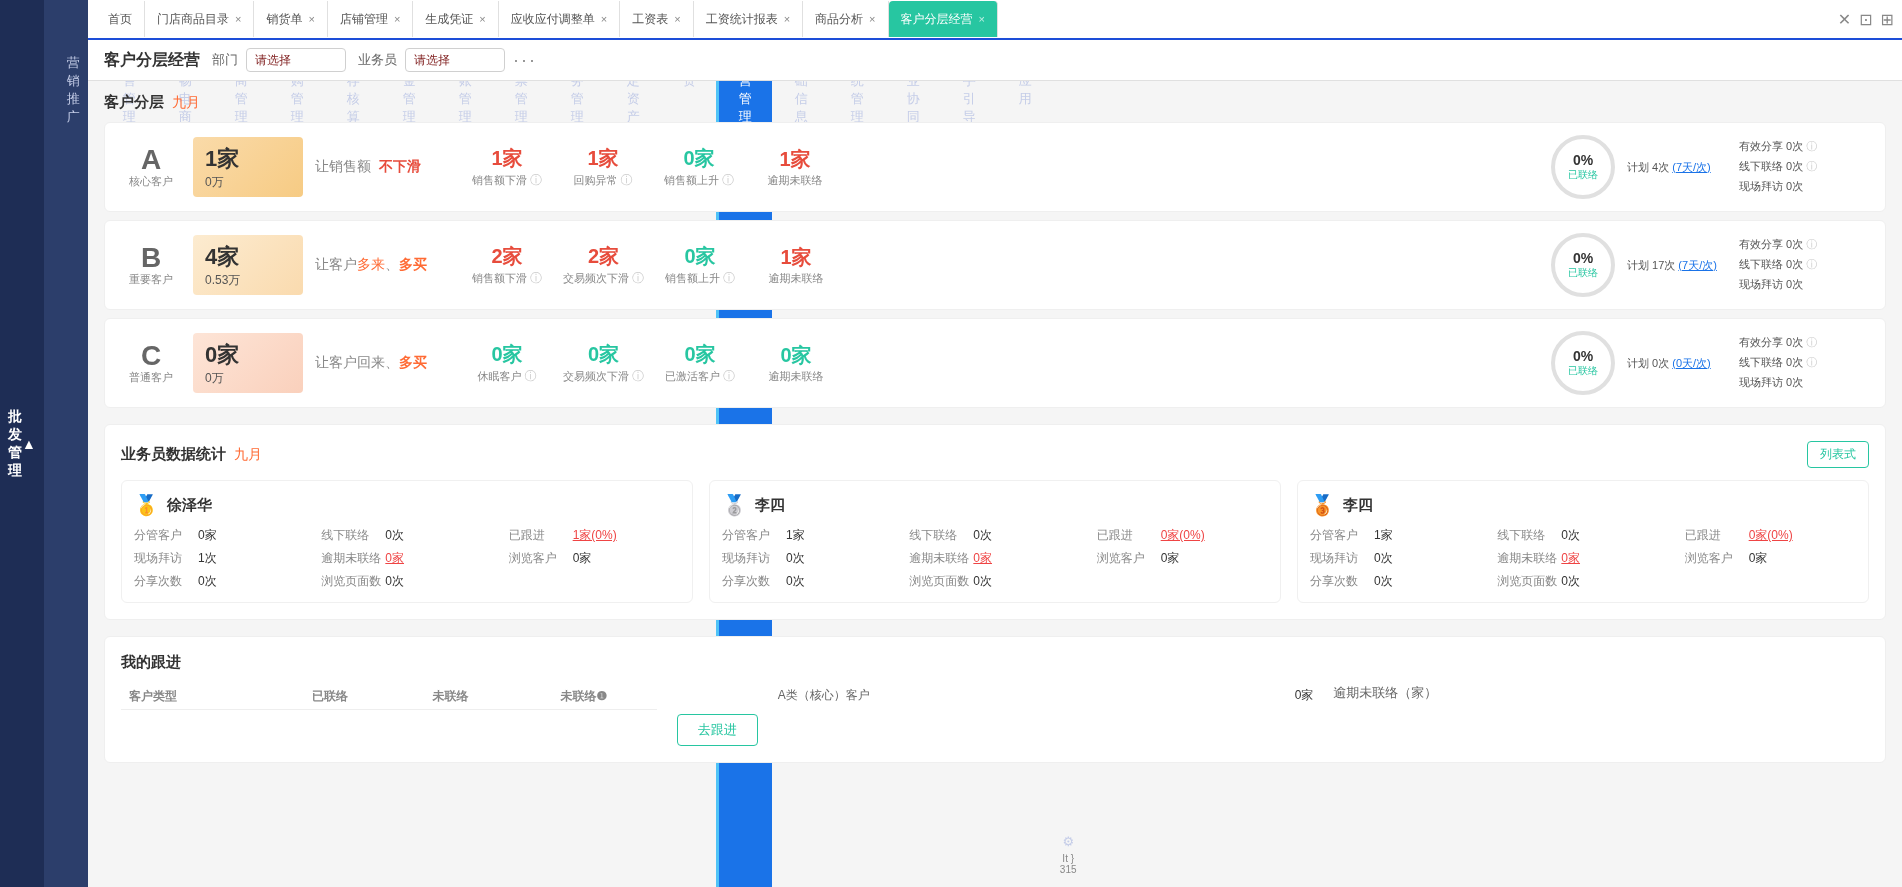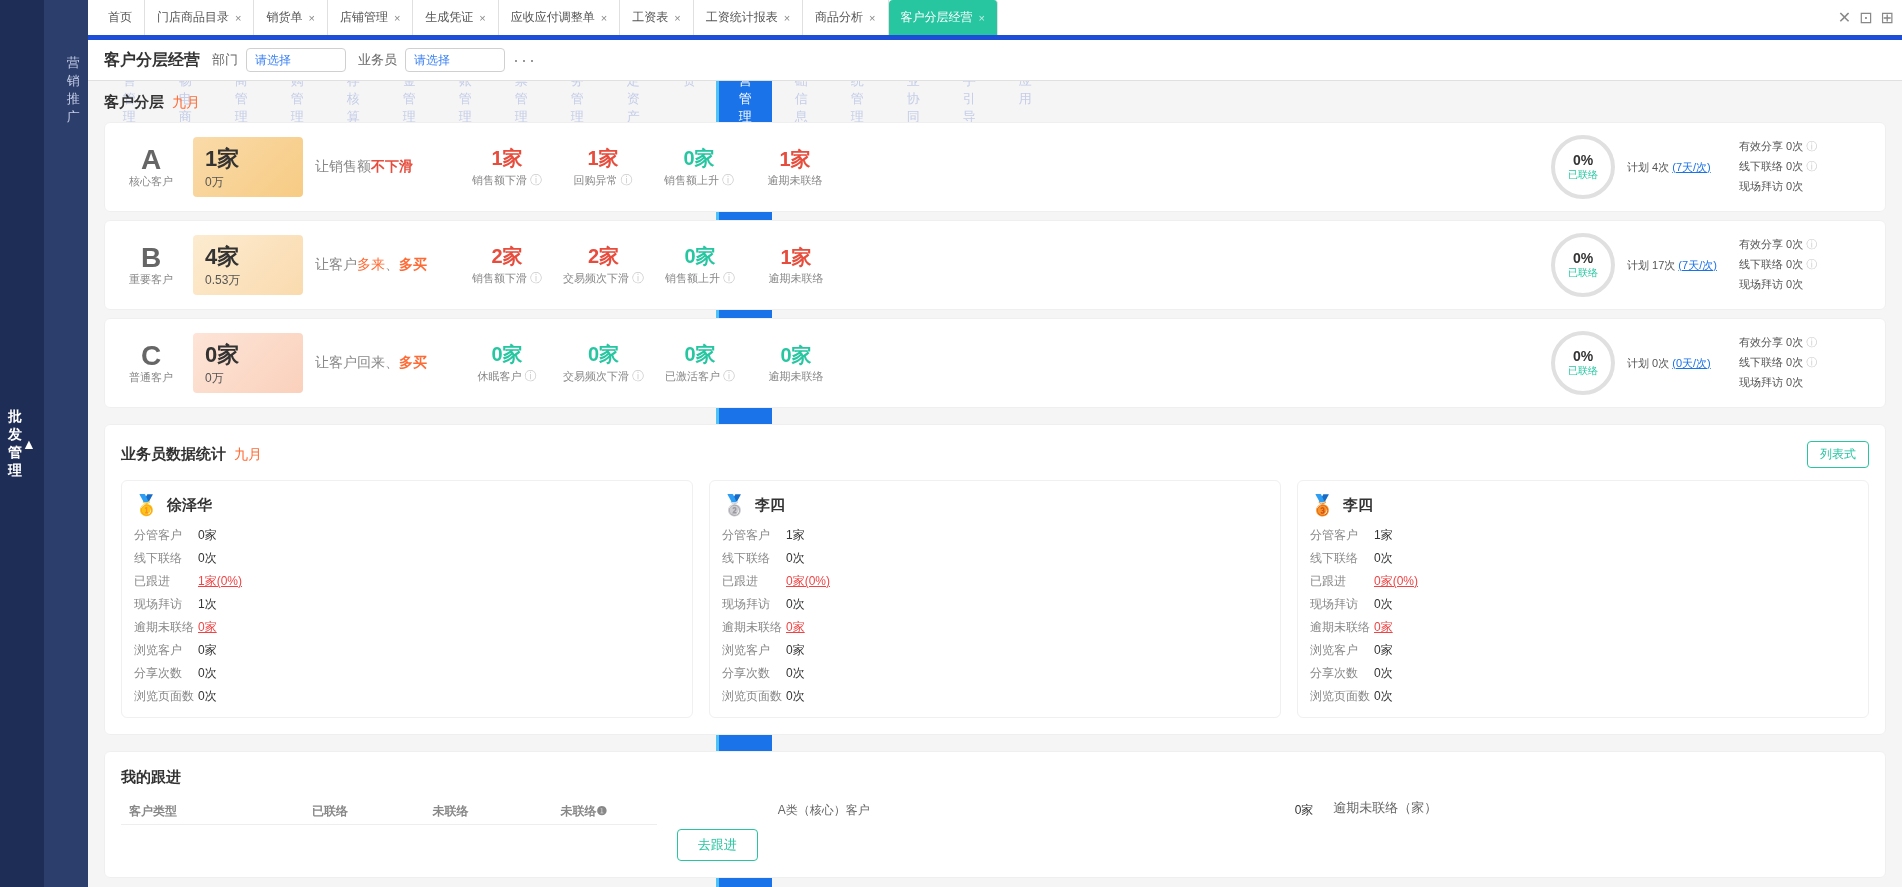--- a/index.html
+++ b/index.html
@@ -42,21 +42,21 @@
     .main-content {
       flex: 1;
       display: flex;
       flex-direction: column;
       overflow: hidden;
     }
 
     
     .tab-bar {
       background: #fff;
-      border-bottom: 5px solid #1d4ed8;
+      border-bottom: 2px solid #1d4ed8;
       display: flex;
       align-items: center;
       padding: 0 8px;
       height: 40px;
       flex-shrink: 0;
       overflow-x: auto;
     }
     .tab-item {
       display: flex;
       align-items: center;
@@ -108,21 +108,21 @@
       display: flex;
       align-items: center;
       gap: 8px;
     }
     .filter-label { color: #666; font-size: 13px; }
     .filter-select {
       border: 1px solid #d0d0d0;
       border-radius: 4px;
       padding: 4px 24px 4px 8px;
       font-size: 12px;
-      color: #3b82f6;
+      color: #7f1d1d;
       background: #fff;
       appearance: none;
       min-width: 100px;
       cursor: pointer;
     }
     .filter-more { color: #888; cursor: pointer; font-size: 18px; letter-spacing: 2px; }
 
     
     .content-area {
       flex: 1;
@@ -323,21 +323,21 @@
       align-items: center;
       gap: 8px;
       margin-bottom: 10px;
       font-size: 15px;
       font-weight: bold;
       color: #333;
     }
     .medal-icon { font-size: 20px; }
     .sales-stats-grid {
       display: grid;
-      grid-template-columns: 1fr;
+      grid-template-columns: 1fr 1fr 1fr;
       gap: 6px 16px;
     }
     .sales-stat-row {
       display: flex;
       align-items: center;
       gap: 4px;
       font-size: 12px;
     }
     .sales-stat-label { color: #888; min-width: 60px; }
     .sales-stat-value { color: #333; }
@@ -523,21 +523,21 @@
         <div class="tier-label">
           <div class="tier-letter">A</div>
           <div class="tier-name">核心客户</div>
         </div>
         <div class="tier-count-block">
           <div class="tier-count-bg" style="background: linear-gradient(135deg, #f9d49a, #f5c26e);"></div>
           <div class="tier-count-text">1家</div>
           <div class="tier-count-sub">0万</div>
         </div>
         <div class="tier-action">
-          让销售额<span style="color:#e74c3c; font-weight:bold;">不下滑</span>
+          让销售额<span style="color:#e74c3c; font-weight:bold;margin-left:8px;">不下滑</span>
         </div>
         <div class="tier-stats">
           <div class="stat-item">
             <div class="stat-num">1家</div>
             <div class="stat-label">销售额下滑 <span class="info-icon">ⓘ</span></div>
           </div>
           <div class="stat-item">
             <div class="stat-num">1家</div>
             <div class="stat-label">回购异常 <span class="info-icon">ⓘ</span></div>
           </div>

